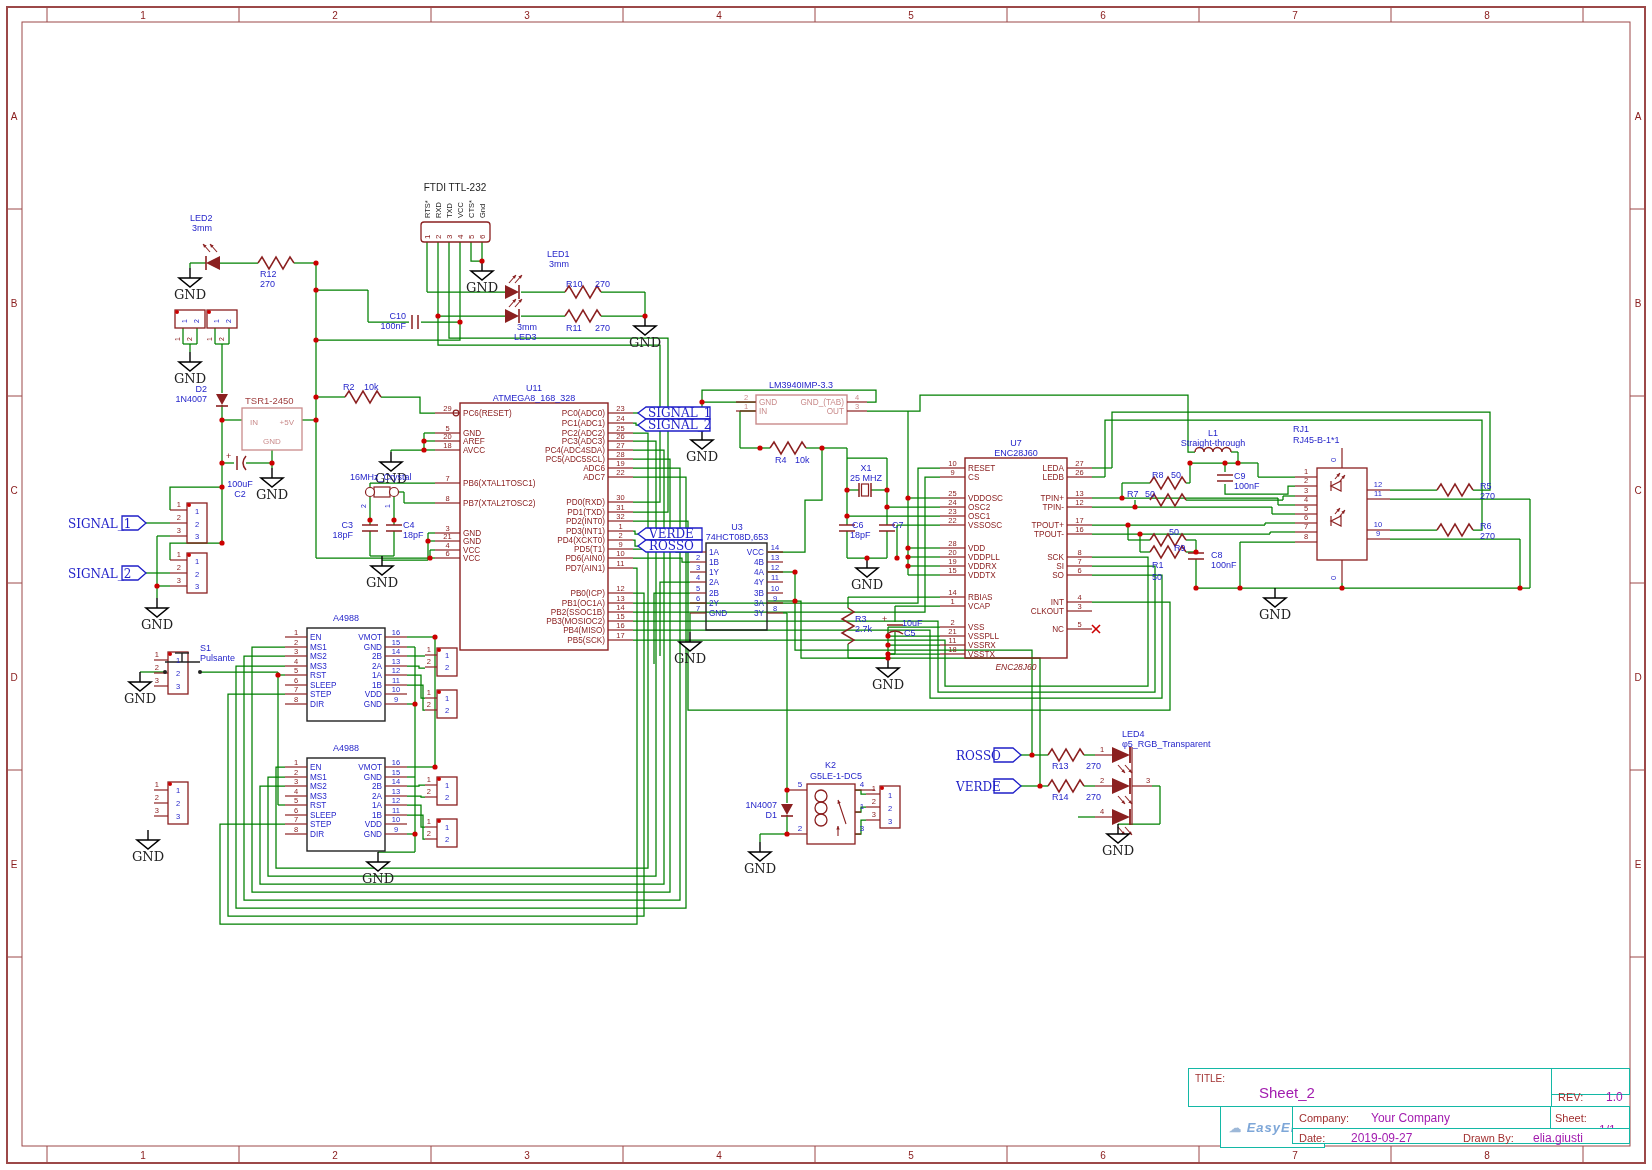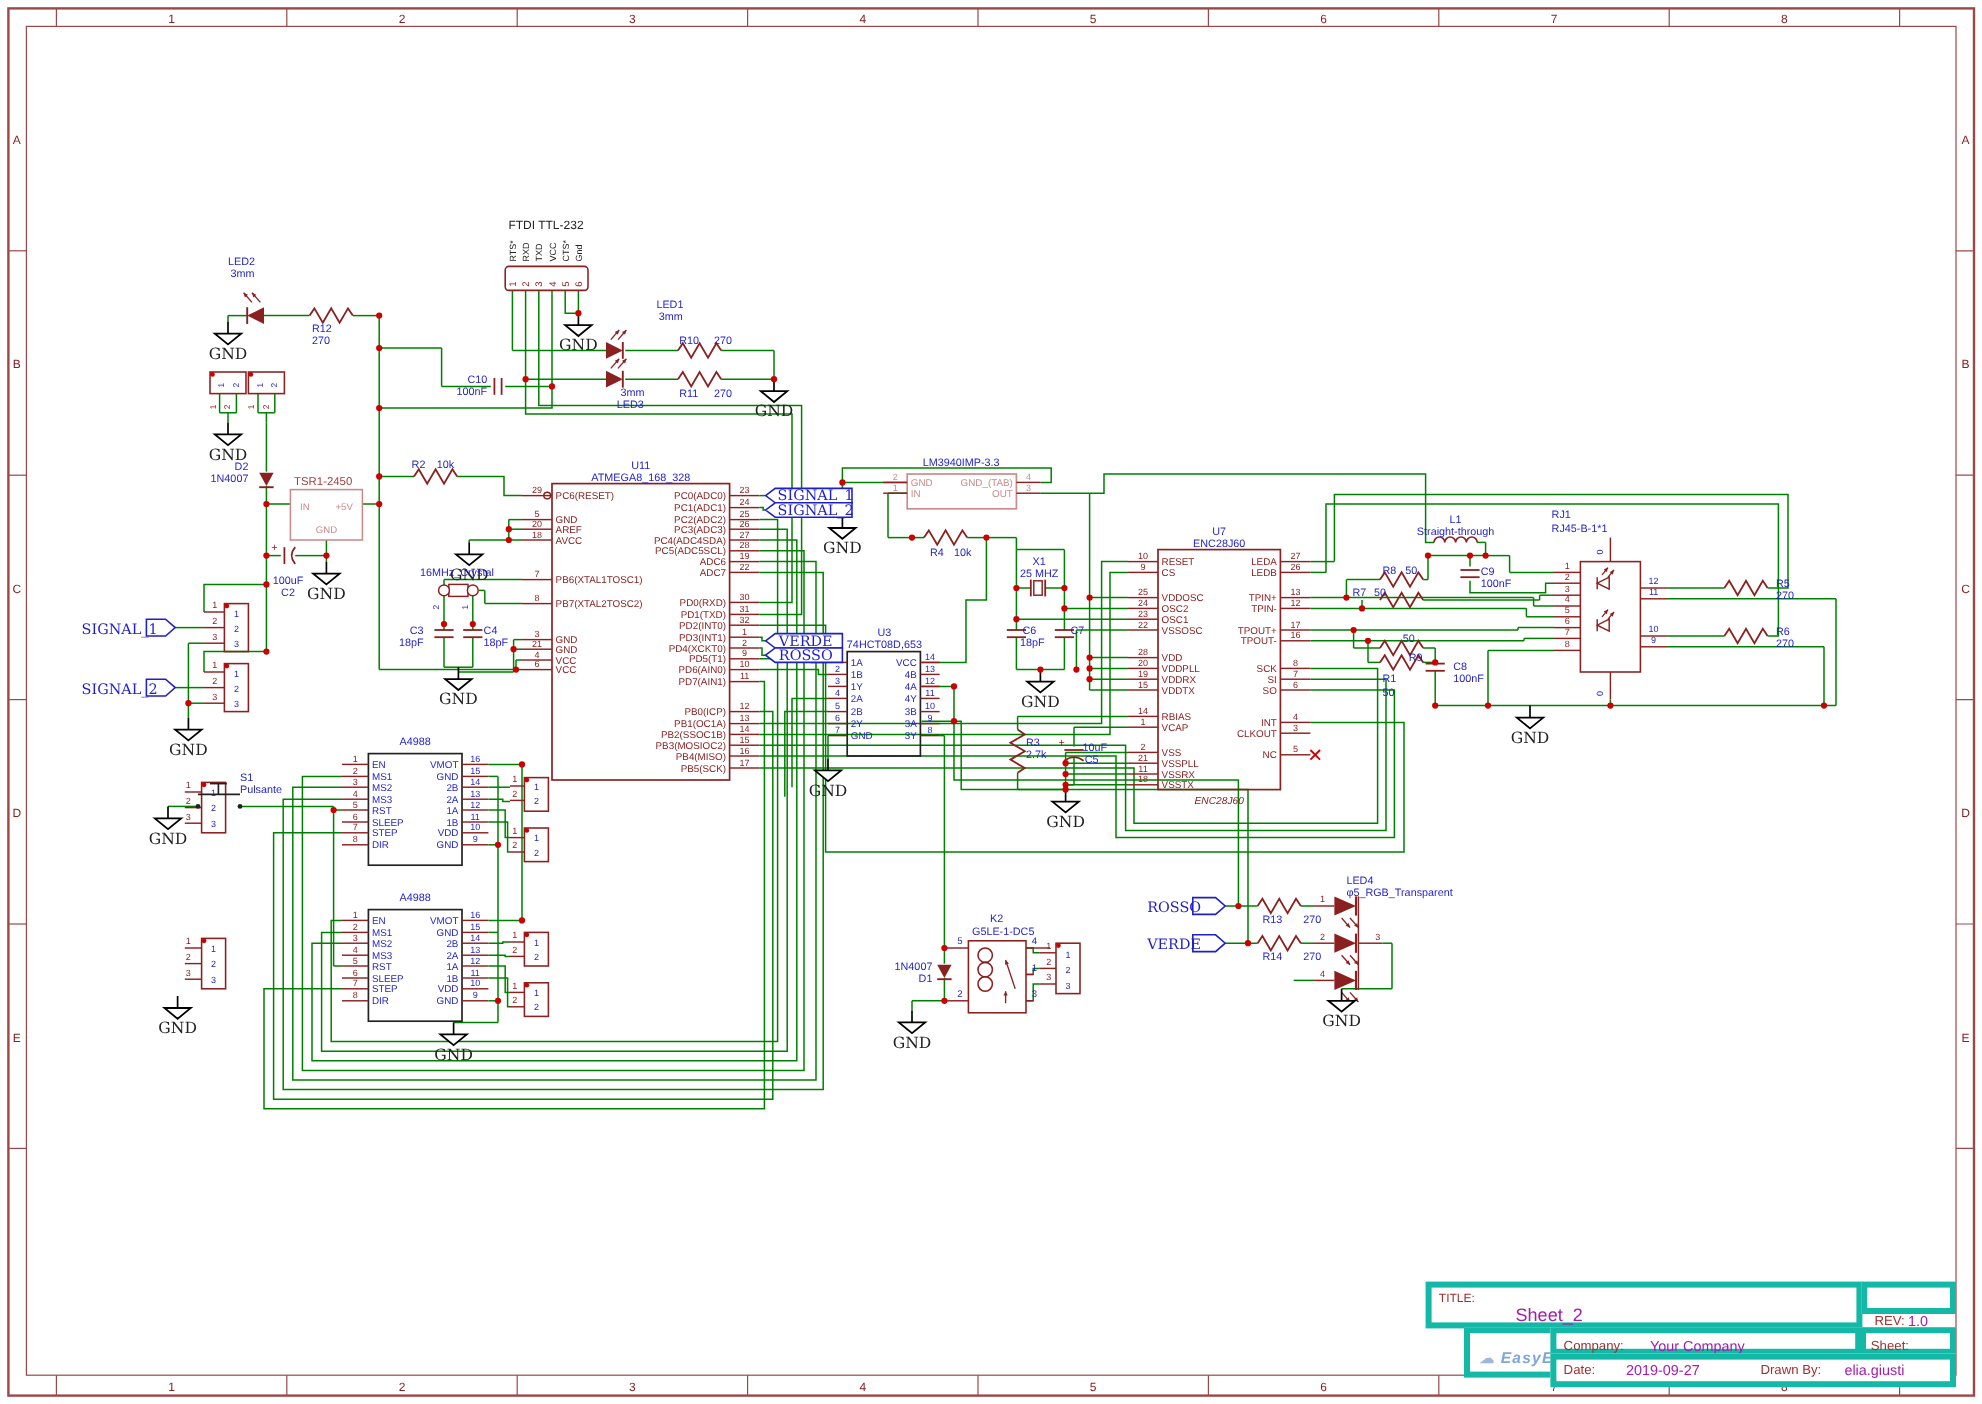--- a/index.html
+++ b/index.html
@@ -1,20 +1,20 @@
 <!DOCTYPE html>
 <html><head>
 <meta charset="utf-8">
 <style>
   html,body{margin:0;padding:0;background:#fff;}
   .stage{position:relative;width:1652px;height:1170px;background:#fff;overflow:hidden;
          font-family:"Liberation Sans",sans-serif;}
   svg{position:absolute;left:0;top:0;}
   .tb{position:absolute;left:1188px;top:1068px;width:442px;height:80px;font-family:"Liberation Sans",sans-serif;}
-  .tb .cell{position:absolute;border:5px solid #14b8a6;box-sizing:border-box;background:#fff;text-decoration:underline;}
+  .tb .cell{position:absolute;border:1px solid #14b8a6;box-sizing:border-box;background:#fff;text-decoration:underline;}
   .tb .lab{color:#a03030;font-size:10px;}
   .tb .val{color:#a21caf;}
   .logo{font-style:italic;font-weight:bold;color:#7ea7d8;font-size:13px;letter-spacing:1px;}
   .logo .cl{color:#9db8d8;font-size:12px;}
 </style>
 </head>
 <body>
 
 <div class="stage">
   <svg id="schx" width="1652" height="1170" viewBox="0 0 1652 1170">
@@ -1292,33 +1292,33 @@
       <text x="1016" y="670" fill="#8b2020" font-size="8.5" text-anchor="middle" font-family="&quot;Liberation Sans&quot;,sans-serif" font-style="italic">ENC28J60</text>
     </svg>
 
   <div class="tb">
     <div class="cell" style="left:0;top:0;width:364px;height:39px;">
       <div class="lab" style="position:absolute;left:6px;top:4px;">TITLE:</div>
       <div class="val" style="position:absolute;left:70px;top:15px;font-size:15px;">Sheet_2</div>
     </div>
     <div class="cell" style="left:363px;top:0;width:79px;height:27px;">
       <span class="lab" style="position:absolute;left:6px;top:22px;font-size:11px;">REV:</span>
-      <span class="val" style="position:absolute;left:34px;top:21px;font-size:12px;text-align:right;">1.0</span>
+      <span class="val" style="position:absolute;left:54px;top:21px;font-size:12px;text-align:right;">1.0</span>
     </div>
     <div class="cell" style="left:0;top:38px;width:105px;height:42px;margin-left:32px;">
       <span class="logo" style="position:absolute;left:8px;top:13px;"><span class="cl">☁</span> <span>EasyEDA</span></span>
     </div>
     <div class="cell" style="left:104px;top:38px;width:259px;height:23px;text-align:right;">
       <span class="lab" style="position:absolute;left:6px;top:5px;font-size:11px;">Company:</span>
       <span class="val" style="position:absolute;left:78px;top:4px;font-size:12px;">Your Company</span>
     </div>
     <div class="cell" style="left:362px;top:38px;width:80px;height:23px;padding-left:42px;">
       <span class="lab" style="position:absolute;left:4px;top:5px;font-size:11px;">Sheet:</span>
       <span class="val" style="position:absolute;left:48px;top:16px;font-size:12px;">1/1</span>
     </div>
-    <div class="cell" style="left:104px;top:60px;width:338px;height:28px;text-align:center;">
+    <div class="cell" style="left:104px;top:60px;width:338px;height:16px;text-align:center;">
       <span class="lab" style="position:absolute;left:6px;top:3px;font-size:11px;">Date:</span>
       <span class="val" style="position:absolute;left:58px;top:2px;font-size:12px;">2019-09-27</span>
       <span class="lab" style="position:absolute;left:170px;top:3px;font-size:11px;">Drawn By:</span>
       <span class="val" style="position:absolute;left:240px;top:2px;font-size:12px;">elia.giusti</span>
     </div>
   </div>
 </div>
 
 </body></html>

